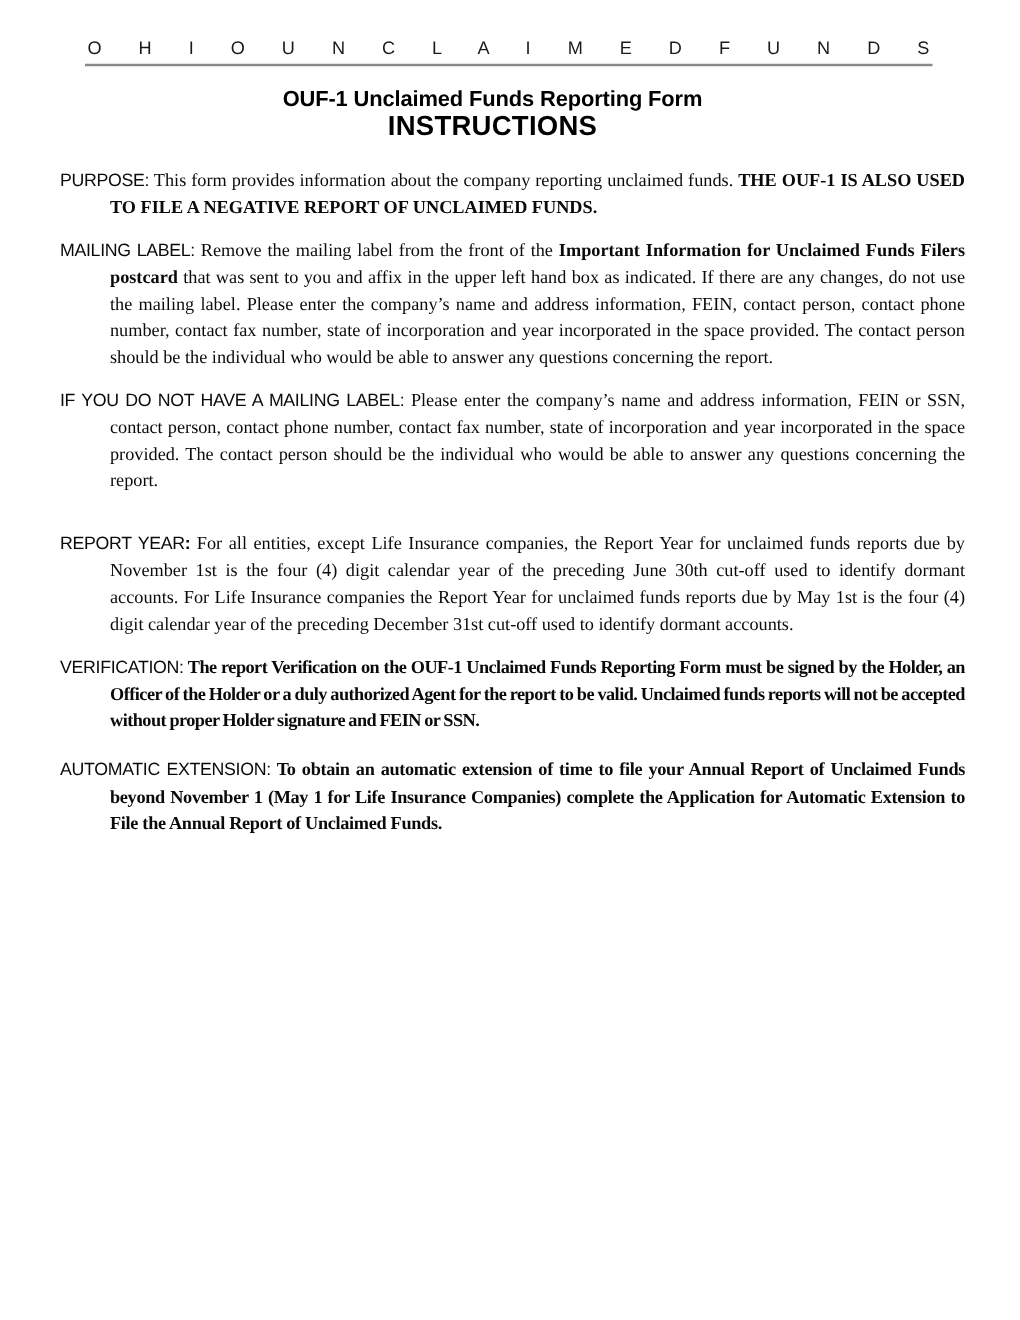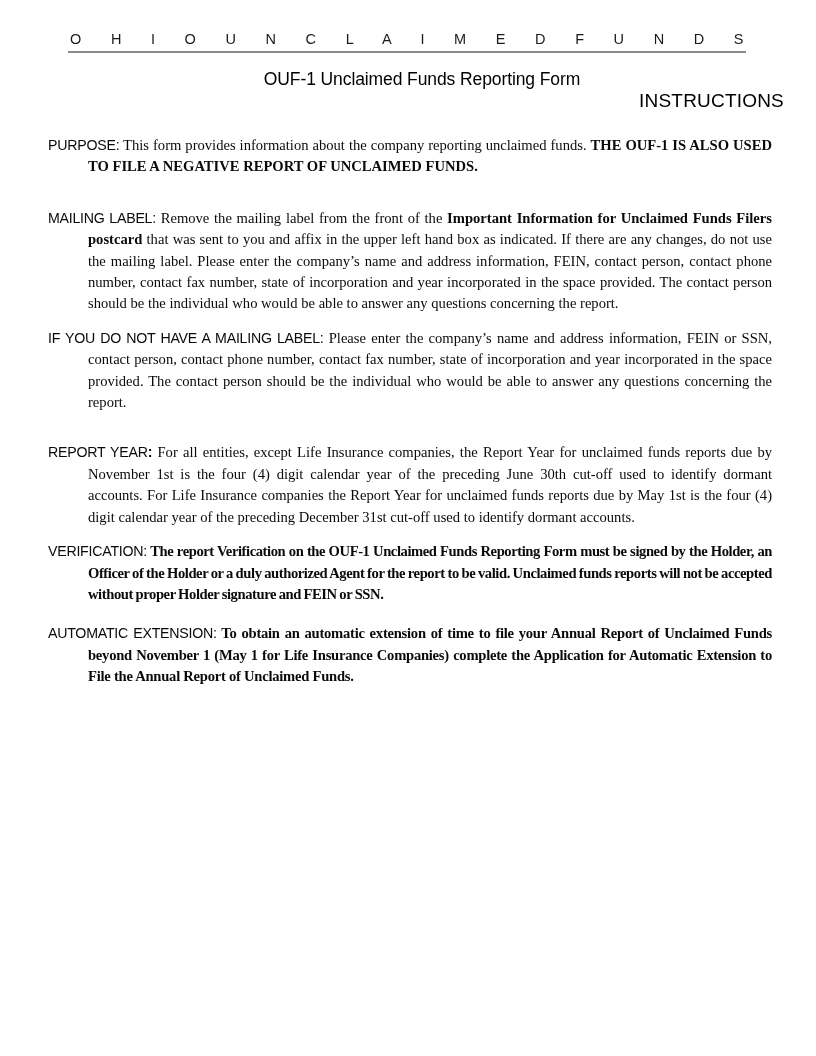--- a/index.html
+++ b/index.html
@@ -45,38 +45,37 @@
   .masthead-rule {
     height: 2px;
     background: #8a8a8a;
     width: 678px;
     margin-top: 1px;
   }
 
   
   .titleblock {
     position: absolute;
-    left: 60px;
+    left: 32px;
     top: 68px;
     width: 724px;
     text-align: center;
     font-family: "Liberation Sans", "DejaVu Sans", sans-serif;
-    font-weight: normal;
+    font-weight: bold;
     color: #000;
   }
   .title-line1 {
     font-size: 17.5px;
     line-height: 22px;
     letter-spacing: -0.1px;
   }
   .title-line2 {
-    font-size: 19px;
+    font-size: 22px;
     line-height: 22px;
     letter-spacing: 0.2px;
-    text-align: right;
   }
 
   
   .body-area {
     position: absolute;
     left: 48px;
     top: 135px;
     width: 724px;
   }
 
@@ -105,21 +104,21 @@
   }
   .tight {
     letter-spacing: -0.42px;
     word-spacing: -0.6px;
   }
   .tight2 {
     letter-spacing: -0.25px;
   }
 
   
-  .p-purpose { margin-bottom: 30px; }
+  .p-purpose { margin-bottom: 13px; }
   .p-mailing { margin-bottom: 13px; }
   .p-nolabel { margin-bottom: 29px; }
   .p-reportyear { margin-bottom: 13px; }
   .p-does { margin-bottom: 13px; }
   .p-verification { margin-bottom: 18px; }
 
   
   .footer {
     position: absolute;
     left: 69px;

